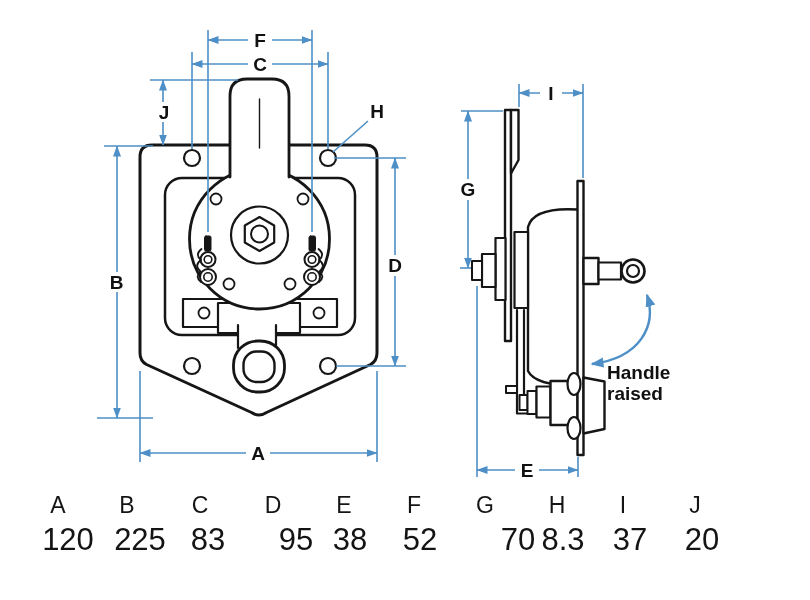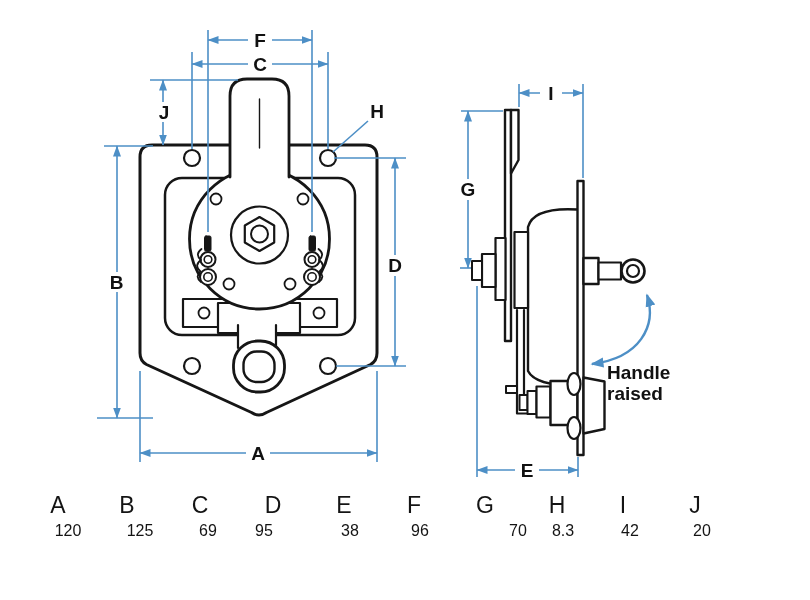--- a/index.html
+++ b/index.html
@@ -2,21 +2,21 @@
 <html><head>
 <meta charset="utf-8">
 <style>
   html,body{margin:0;padding:0;background:#fff;}
   #stage{position:relative;width:810px;height:600px;background:#ffffff;overflow:hidden;
          font-family:"Liberation Sans", sans-serif;}
   #drawing{position:absolute;left:0;top:0;}
   .tbl-letter{position:absolute;top:492px;transform:translateX(-50%);
               font-size:23px;color:#141414;letter-spacing:0;}
   .tbl-value{position:absolute;top:522px;transform:translateX(-50%);
-             font-size:16px;color:#141414;}
+             font-size:31px;color:#141414;}
 </style>
 </head>
 <body>
 
 <div id="stage">
 
 <svg id="drawing" width="810" height="600" viewBox="0 0 810 600">
   <defs>
     <marker id="arr" markerUnits="userSpaceOnUse" markerWidth="12" markerHeight="10" refX="10.5" refY="5" orient="auto-start-reverse">
       <path d="M0,1 L11,5 L0,9 Z" fill="#4d8fc6"></path>
@@ -199,23 +199,23 @@
     <span class="tbl-letter" style="left:200px">C</span>
     <span class="tbl-letter" style="left:273px">D</span>
     <span class="tbl-letter" style="left:344px">E</span>
     <span class="tbl-letter" style="left:414px">F</span>
     <span class="tbl-letter" style="left:485px">G</span>
     <span class="tbl-letter" style="left:557px">H</span>
     <span class="tbl-letter" style="left:623px">I</span>
     <span class="tbl-letter" style="left:695px">J</span>
 
     <span class="tbl-value" style="left:68px">120</span>
-    <span class="tbl-value" style="left:140px">125</span>
-    <span class="tbl-value" style="left:208px">69</span>
-    <span class="tbl-value" style="left:264px">95</span>
+    <span class="tbl-value" style="left:140px">225</span>
+    <span class="tbl-value" style="left:208px">83</span>
+    <span class="tbl-value" style="left:296px">95</span>
     <span class="tbl-value" style="left:350px">38</span>
-    <span class="tbl-value" style="left:420px">96</span>
+    <span class="tbl-value" style="left:420px">52</span>
     <span class="tbl-value" style="left:518px">70</span>
     <span class="tbl-value" style="left:563px">8.3</span>
-    <span class="tbl-value" style="left:630px">42</span>
+    <span class="tbl-value" style="left:630px">37</span>
     <span class="tbl-value" style="left:702px">20</span>
   </div>
 </div>
 
 </body></html>

